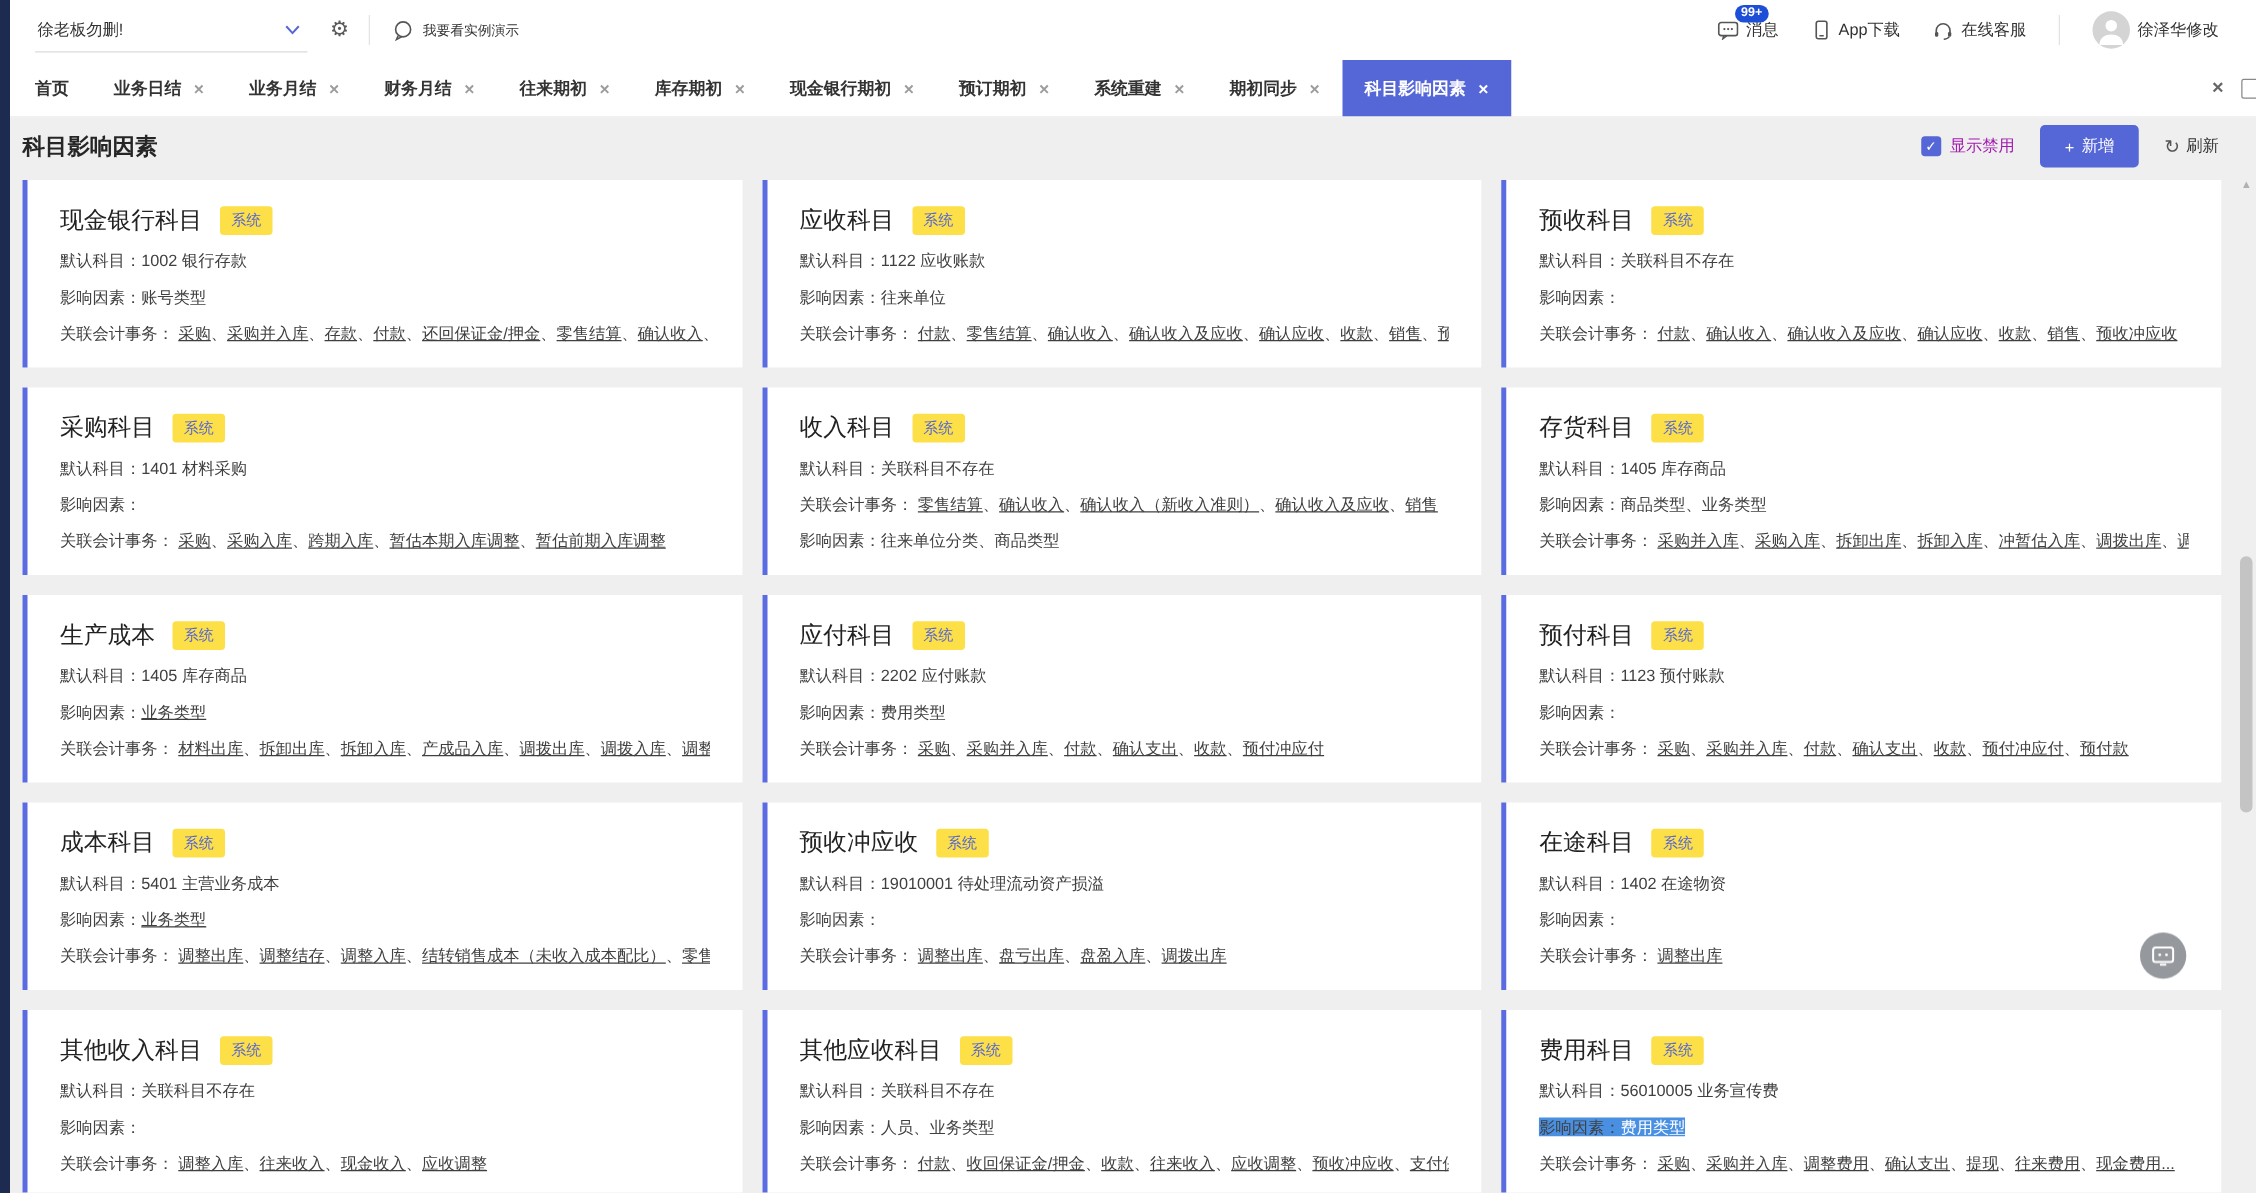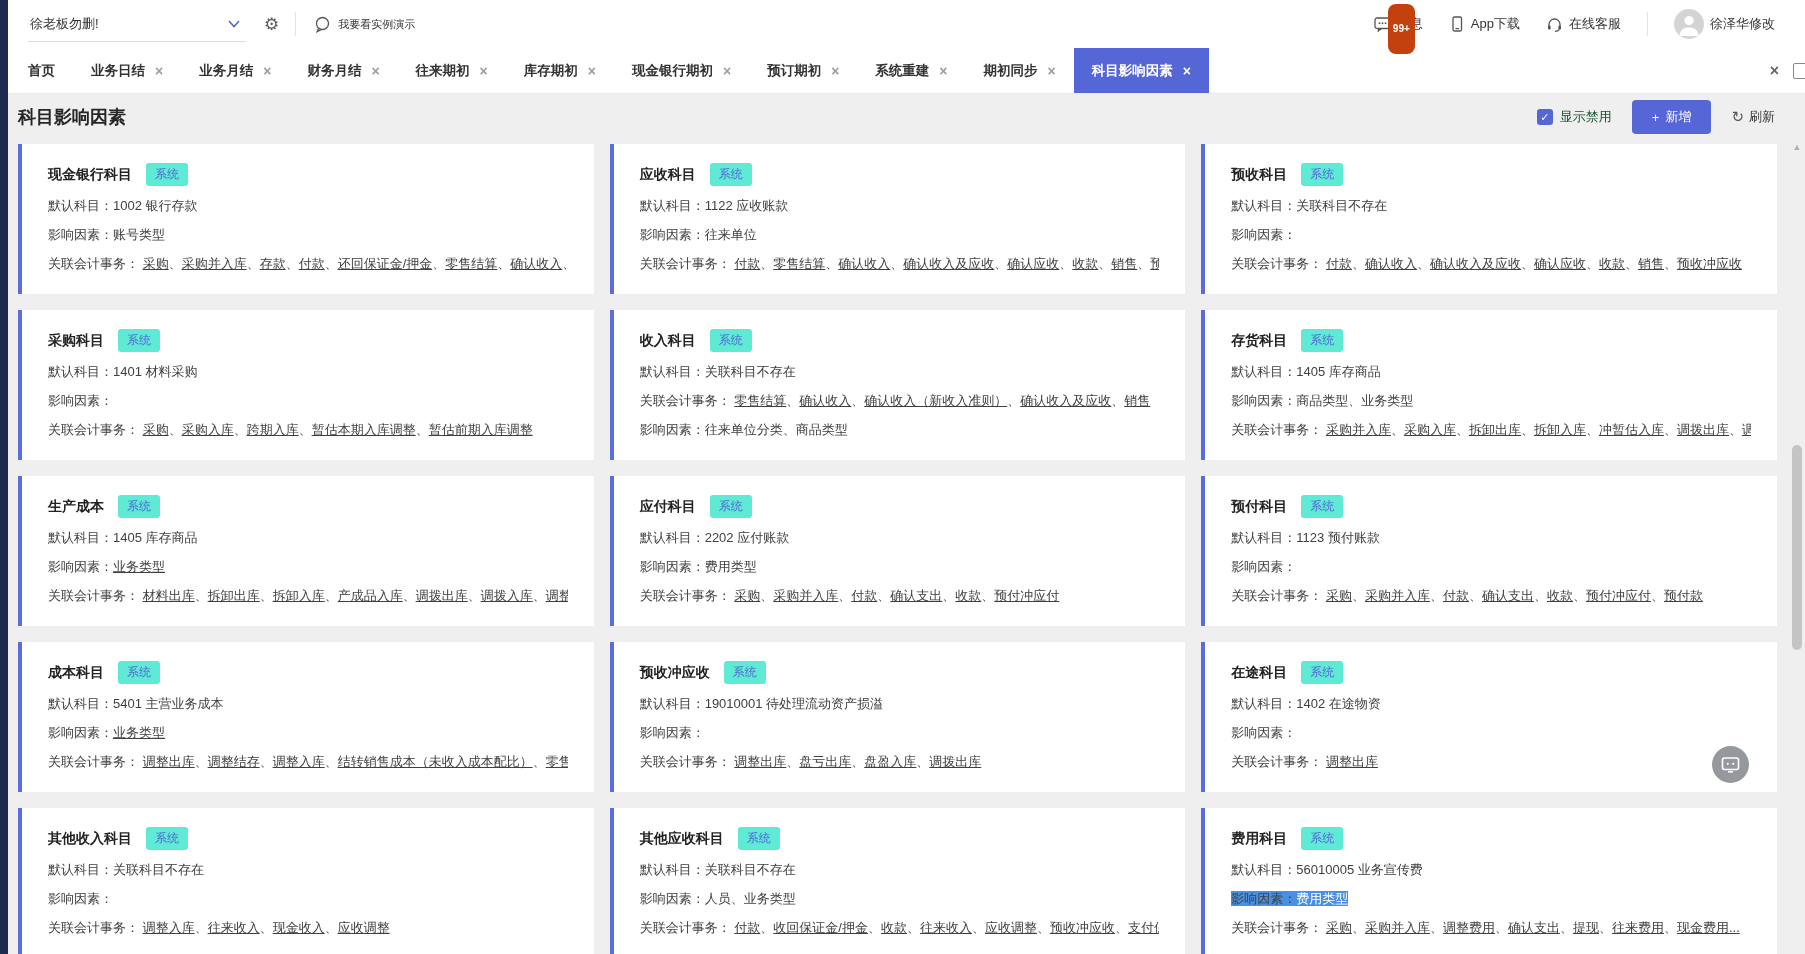--- a/index.html
+++ b/index.html
@@ -12,53 +12,53 @@
   
   .topbar { height:48px; background:#fff; display:flex; align-items:center; padding-left:28px; position:relative; z-index:5; }
   .company-select { display:flex; align-items:center; justify-content:space-between; width:218px;
     border-bottom:1px solid #dcdcdc; padding:8px 6px 8px 2px; cursor:pointer; }
   .company-select .txt { font-size:13px; color:#333; }
   .gear { font-size:17px; color:#5b5b5b; margin:0 16px 0 18px; cursor:pointer; }
   .vdiv { width:1px; height:24px; background:#e3e3e3; }
   .demo-link { display:flex; align-items:center; gap:7px; margin-left:18px; font-size:11px; color:#333; cursor:pointer; }
   .topbar-right { margin-left:auto; display:flex; align-items:center; gap:26px; padding-right:30px; }
   .tb-item { display:flex; align-items:center; gap:6px; font-size:13px; color:#333; cursor:pointer; position:relative; }
-  .red-badge { position:absolute; top:-11px; left:14px; background:#c2410c; color:#fff; font-size:10px;
-    line-height:14px; padding:18px 5px; border-radius:8px; font-weight:bold; }
+  .red-badge { position:absolute; top:-11px; left:14px; background:#1d4ed8; color:#fff; font-size:10px;
+    line-height:14px; padding:0 5px; border-radius:8px; font-weight:bold; }
   .avatar { width:30px; height:30px; border-radius:50%; background:#d4d4d4; display:flex; align-items:center; justify-content:center; overflow:hidden; }
 
   
   .tabbar { height:46px; background:#fff; border-bottom:1px solid #ebebeb; display:flex; align-items:stretch; padding-left:10px; position:relative; z-index:4;font-weight:bold; }
   .tabs { display:flex; align-items:stretch; }
   .tab { display:flex; align-items:center; padding:0 18px; font-size:13.5px; color:#333; cursor:pointer; white-space:nowrap; }
   .tab .tab-x { margin-left:10px; color:#9c9c9c; font-size:14px; line-height:1; }
   .tab.active { background:#5566d6; color:#fff; }
   .tab.active .tab-x { color:#fff; }
   .tabbar-right { position:absolute; right:0; top:0; height:100%; display:flex; align-items:center; gap:14px; padding-right:8px; }
   .tabbar-right .x-icon { color:#666; font-size:16px; cursor:pointer; }
   .half-icon { width:16px; height:16px; border:1.5px solid #888; border-radius:2px; margin-right:-12px; }
 
   
   .page-header { height:46px; display:flex; align-items:center; padding:0 30px 0 18px; }
   .page-title { font-size:18px; font-weight:bold; color:#262626; }
   .header-right { margin-left:auto; display:flex; align-items:center; gap:20px; }
   .chk-wrap { display:flex; align-items:center; gap:7px; cursor:pointer; }
   .chk { width:16px; height:16px; background:#5566d6; border-radius:3px; color:#fff; font-size:11px;
     display:flex; align-items:center; justify-content:center; }
-  .chk-label { font-size:13px; color:#14532d; }
+  .chk-label { font-size:13px; color:#a21caf; }
   .add-btn { background:#5566d6; color:#fff; border:none; border-radius:4px; padding:8px 20px; font-size:13px; cursor:pointer; display:flex; gap:6px; align-items:center; }
   .refresh { display:flex; align-items:center; gap:5px; font-size:13px; color:#333; cursor:pointer; }
   .refresh .ico { font-size:15px; color:#555; }
 
   
   .grid { display:grid; grid-template-columns:repeat(3,1fr); gap:16px; padding:4px 28px 0 18px; }
   .card { background:#fff; border-left:4px solid #5b6ce0; min-height:150px; padding:15px 26px 14px; overflow:hidden; }
   .card-title-row { display:flex; align-items:center; gap:14px; margin:4px 0 3px; }
-  .card-title { font-size:14px; font-weight:bold; color:#222; }
-  .badge { background:#5eead4; color:#5566d6; font-size:12px; padding:3px 9px; border-radius:3px; }
+  .card-title { font-size:19px; font-weight:normal; color:#222; }
+  .badge { background:#fde047; color:#5566d6; font-size:12px; padding:3px 9px; border-radius:3px; }
   .card-line { font-size:13px; color:#404040; margin-top:10px; line-height:19px; white-space:nowrap; overflow:hidden; }
   .card-line .lbl { color:#404040; }
   .link { text-decoration:underline; cursor:pointer; color:#404040; }
   .sep { color:#404040; }
   .u { text-decoration:underline; cursor:pointer; }
   .hl { background:#4a90e2; color:#fff; }
 
   
   .scrollbar { position:fixed; right:2px; top:140px; width:12px; height:814px; z-index:40; }
   .scroll-up { text-align:center; color:#b0b0b0; font-size:9px; line-height:14px; cursor:pointer; }

